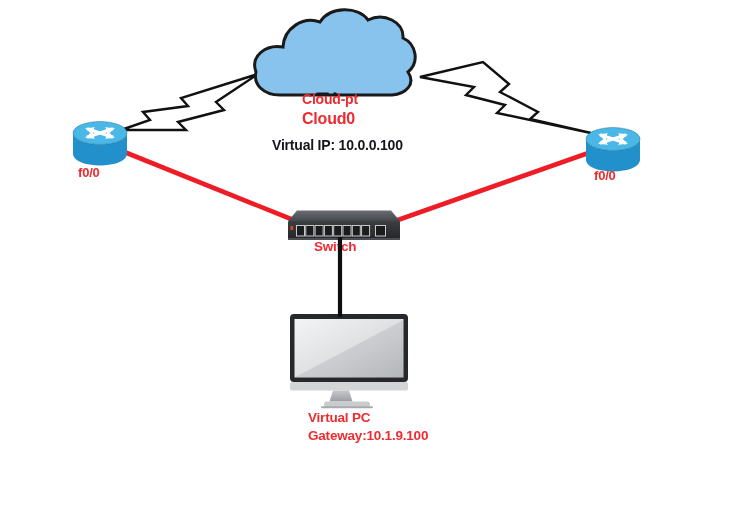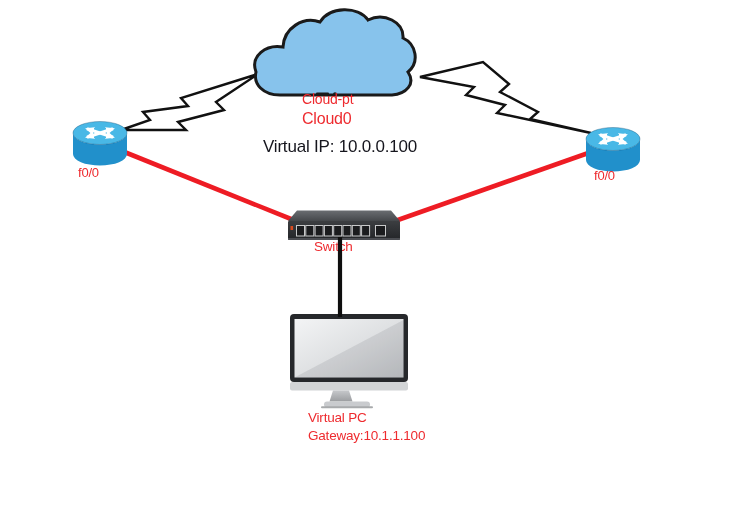--- a/index.html
+++ b/index.html
@@ -4,26 +4,26 @@
 <style>
   html,body{margin:0;padding:0;background:#fff;}
   .canvas{
     position:relative;width:750px;height:519px;overflow:hidden;
     background:var(--canvas_bg,#ffffff);
     font-family:"Liberation Sans","DejaVu Sans",sans-serif;
   }
   .canvas svg{position:absolute;left:0;top:0;}
   #shapes{z-index:1;}
   #cable-overlay{z-index:3;pointer-events:none;}
-  .lbl{position:absolute;z-index:2;font-weight:normal;white-space:nowrap;letter-spacing:-0.2px;}
+  .lbl{position:absolute;z-index:2;font-weight:bold;white-space:nowrap;letter-spacing:-0.2px;}
   .lbl.red{color:var(--label_red,#ee2b2f);}
   .lbl.dark{color:var(--text_dark,#15151d);}
   .cloud-name{left:302px;top:91px;font-size:14px;}
   .cloud-id{left:302px;top:110px;font-size:16px;}
-  .virtual-ip{left:263px;top:137px;font-size:17px;}
+  .virtual-ip{left:272px;top:137px;font-size:14px;}
   .f00-left{left:78px;top:165px;font-size:13px;}
   .f00-right{left:594px;top:168px;font-size:13px;}
   .switch-label{left:314px;top:239px;font-size:13.5px;}
   .pc-block{left:308px;top:409px;font-size:13.5px;line-height:17.5px;}
   
   .bolt{fill:#ffffff;stroke:var(--link_black,#111111);stroke-width:2.4;stroke-linejoin:miter;}
   .redlink{stroke:var(--link_red,#ee1c24);stroke-width:4.6;}
   .cloud-shape{fill:var(--cloud_fill,#87c3ec);stroke:var(--cloud_stroke,#1a1a1a);stroke-width:3;}
   .cloud-dash{fill:var(--cloud_stroke,#1a1a1a);}
   .router-side{fill:var(--router_side,#2190cb);}
@@ -134,20 +134,20 @@
   </svg>
 
   <div class="lbl red cloud-name">Cloud-pt</div>
   <div class="lbl red cloud-id">Cloud0</div>
   <div class="lbl dark virtual-ip">Virtual IP: 10.0.0.100</div>
   <div class="lbl red f00-left">f0/0</div>
   <div class="lbl red f00-right">f0/0</div>
   <div class="lbl red switch-label">Switch</div>
   <div class="lbl red pc-block">
     <div>Virtual PC</div>
-    <div>Gateway:10.1.1.100</div>
+    <div>Gateway:10.1.9.100</div>
   </div>
 
   <svg id="cable-overlay" width="750" height="519" viewBox="0 0 750 519">
     <line class="cable" x1="340" y1="237" x2="340" y2="317"></line>
   </svg>
 
 </div>
 
 </body></html>

